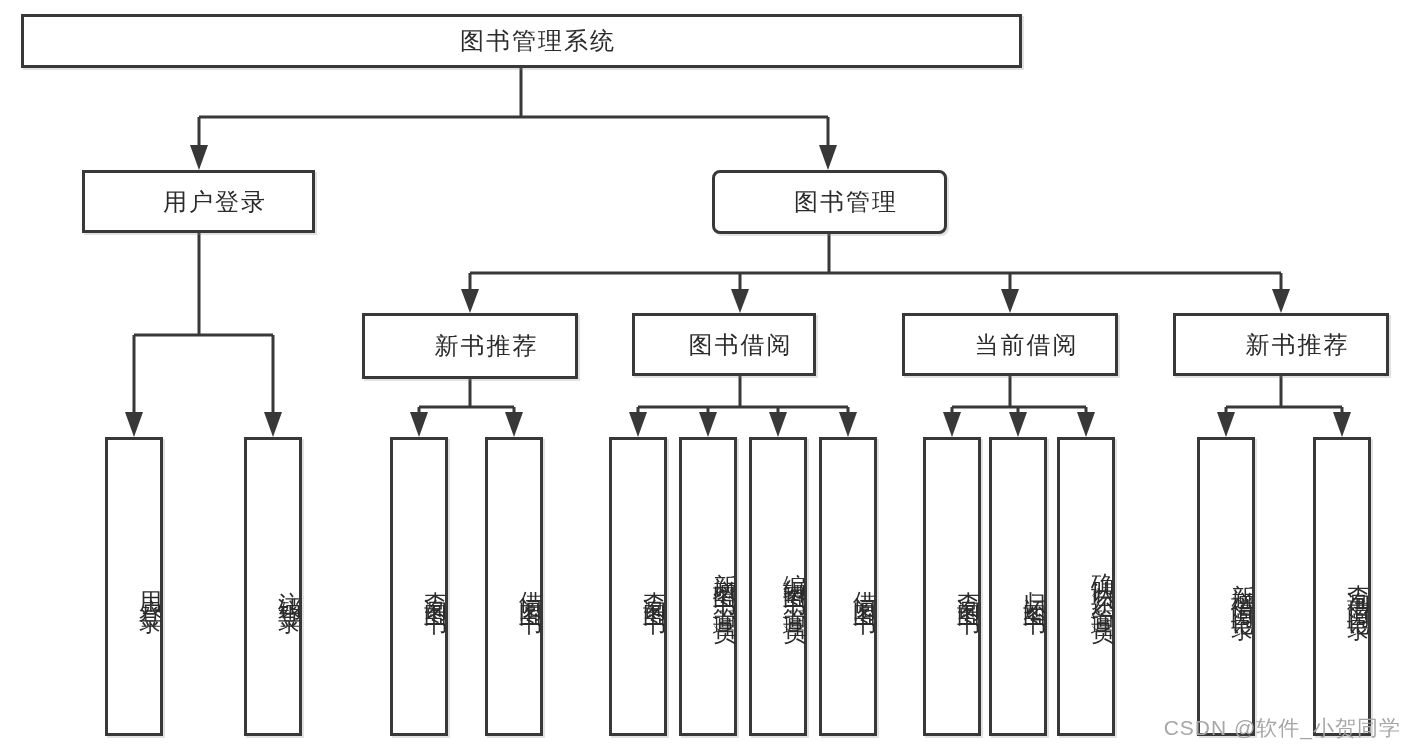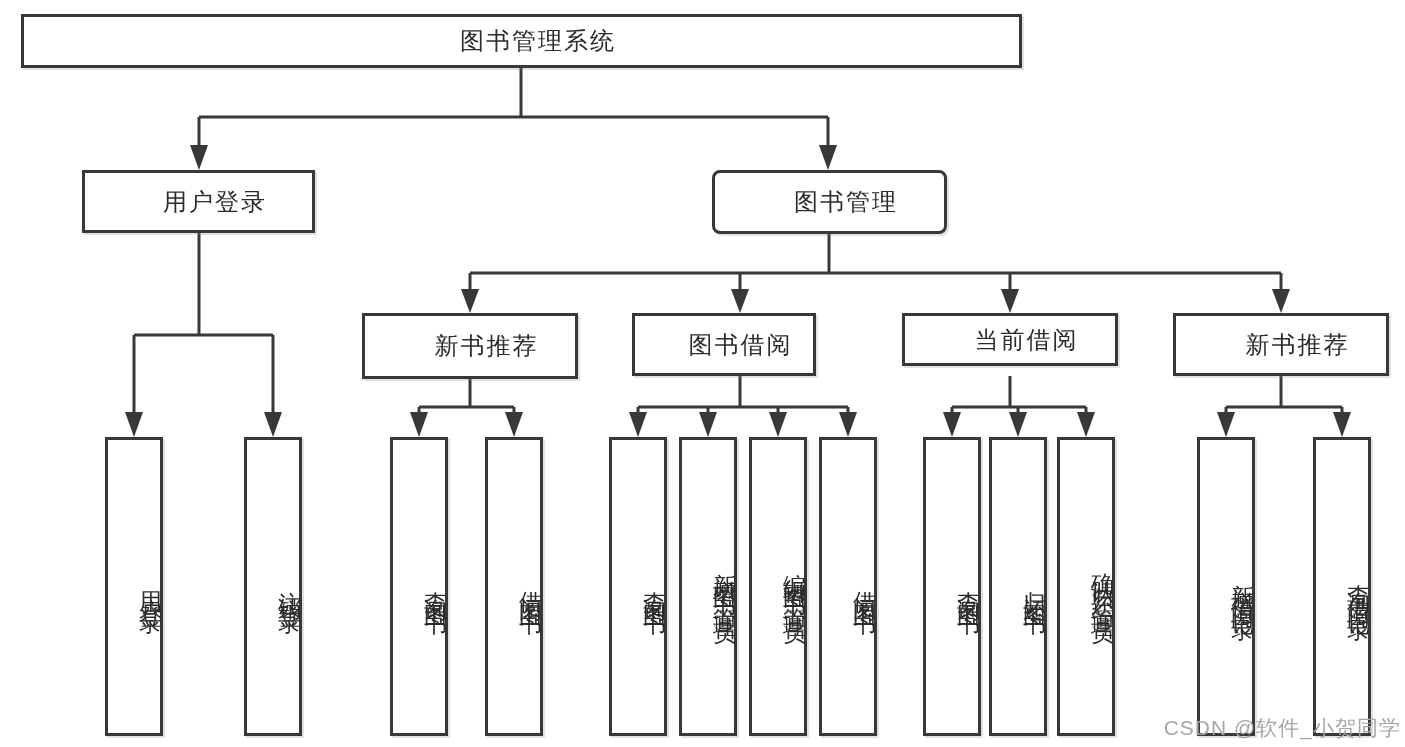--- a/index.html
+++ b/index.html
@@ -100,21 +100,21 @@
     </g>
   </svg>
 
   <div class="node" style="left:21px; top:14px; width:1001px; height:54px;">图书管理系统</div>
 
   <div class="node" style="left:82px; top:170px; width:233px; height:63px;">用户登录</div>
   <div class="node" style="left:712px; top:170px; width:235px; height:64px;border-radius:8px;">图书管理</div>
 
   <div class="node" style="left:362px; top:313px; width:216px; height:66px;">新书推荐</div>
   <div class="node" style="left:632px; top:313px; width:184px; height:63px;">图书借阅</div>
-  <div class="node" style="left:902px; top:313px; width:216px; height:53px;">当前借阅</div>
+  <div class="node" style="left:902px; top:313px; width:216px; height:63px;">当前借阅</div>
   <div class="node" style="left:1173px; top:313px; width:216px; height:63px;">新书推荐</div>
 
   <div class="node leaf" style="left:105px; top:437px; width:58px; height:299px;">用户登录</div>
   <div class="node leaf" style="left:244px; top:437px; width:58px; height:299px;">注销登录</div>
   <div class="node leaf" style="left:390px; top:437px; width:58px; height:299px;">查询图书</div>
   <div class="node leaf" style="left:485px; top:437px; width:58px; height:299px;">借阅图书</div>
   <div class="node leaf" style="left:609px; top:437px; width:58px; height:299px;">查询图书</div>
   <div class="node leaf" style="left:679px; top:437px; width:58px; height:299px;">新增图书（管理员）</div>
   <div class="node leaf" style="left:749px; top:437px; width:58px; height:299px;">编辑图书（管理员）</div>
   <div class="node leaf" style="left:819px; top:437px; width:58px; height:299px;">借阅图书</div>

